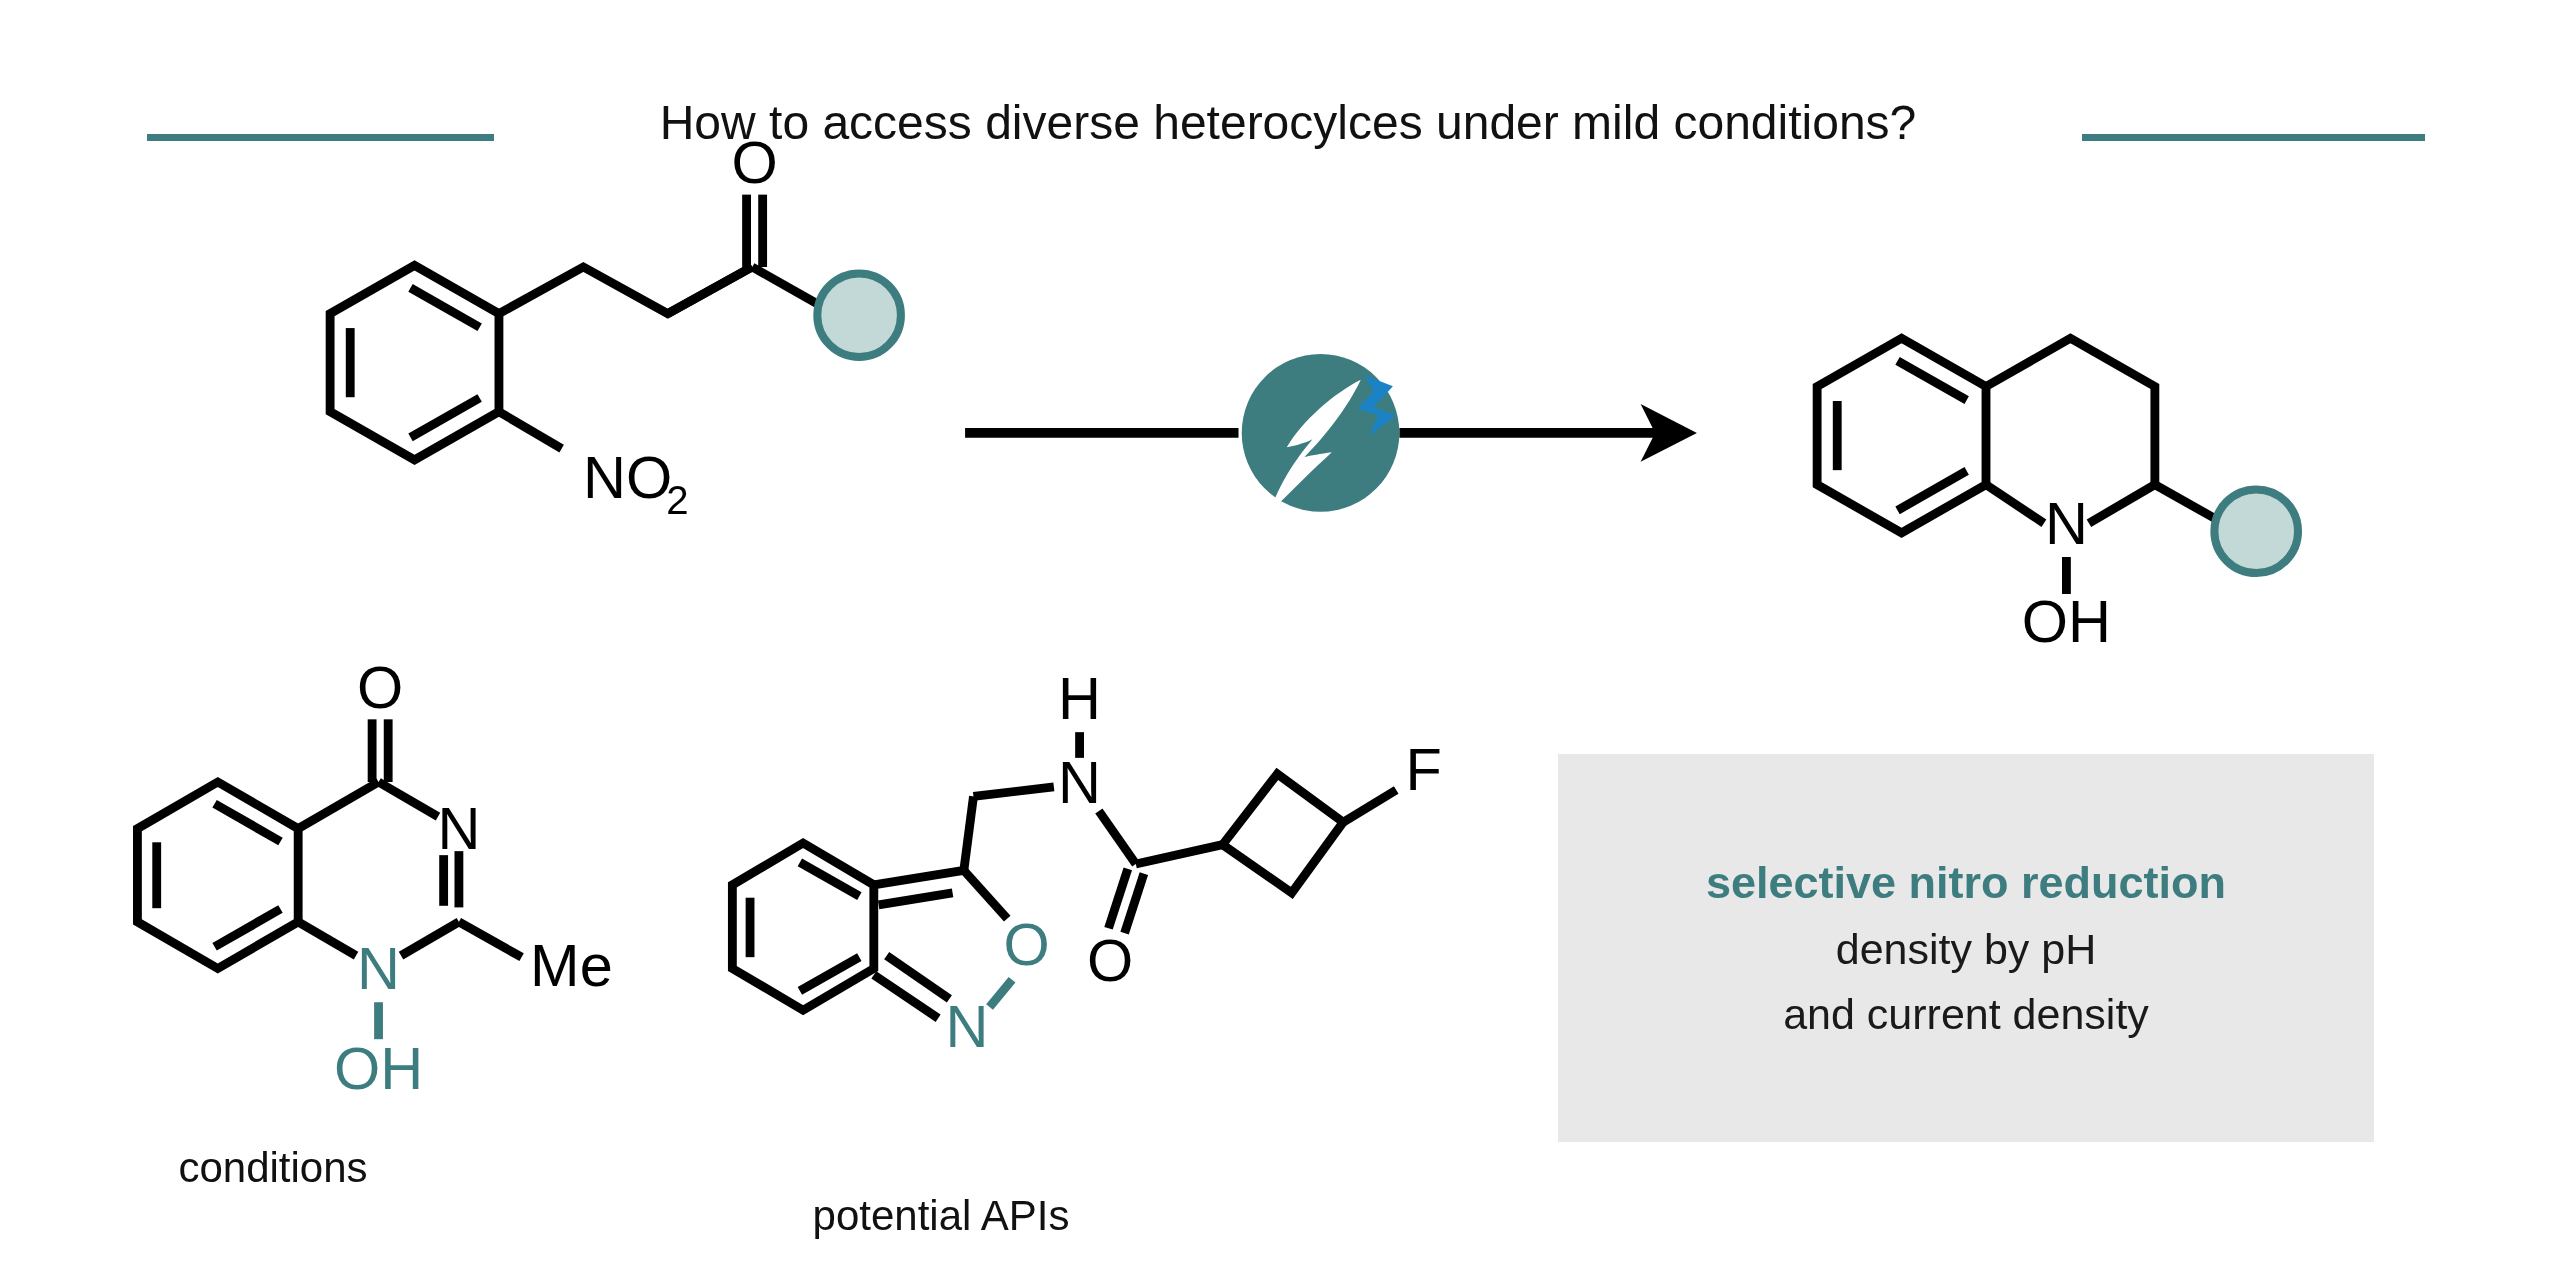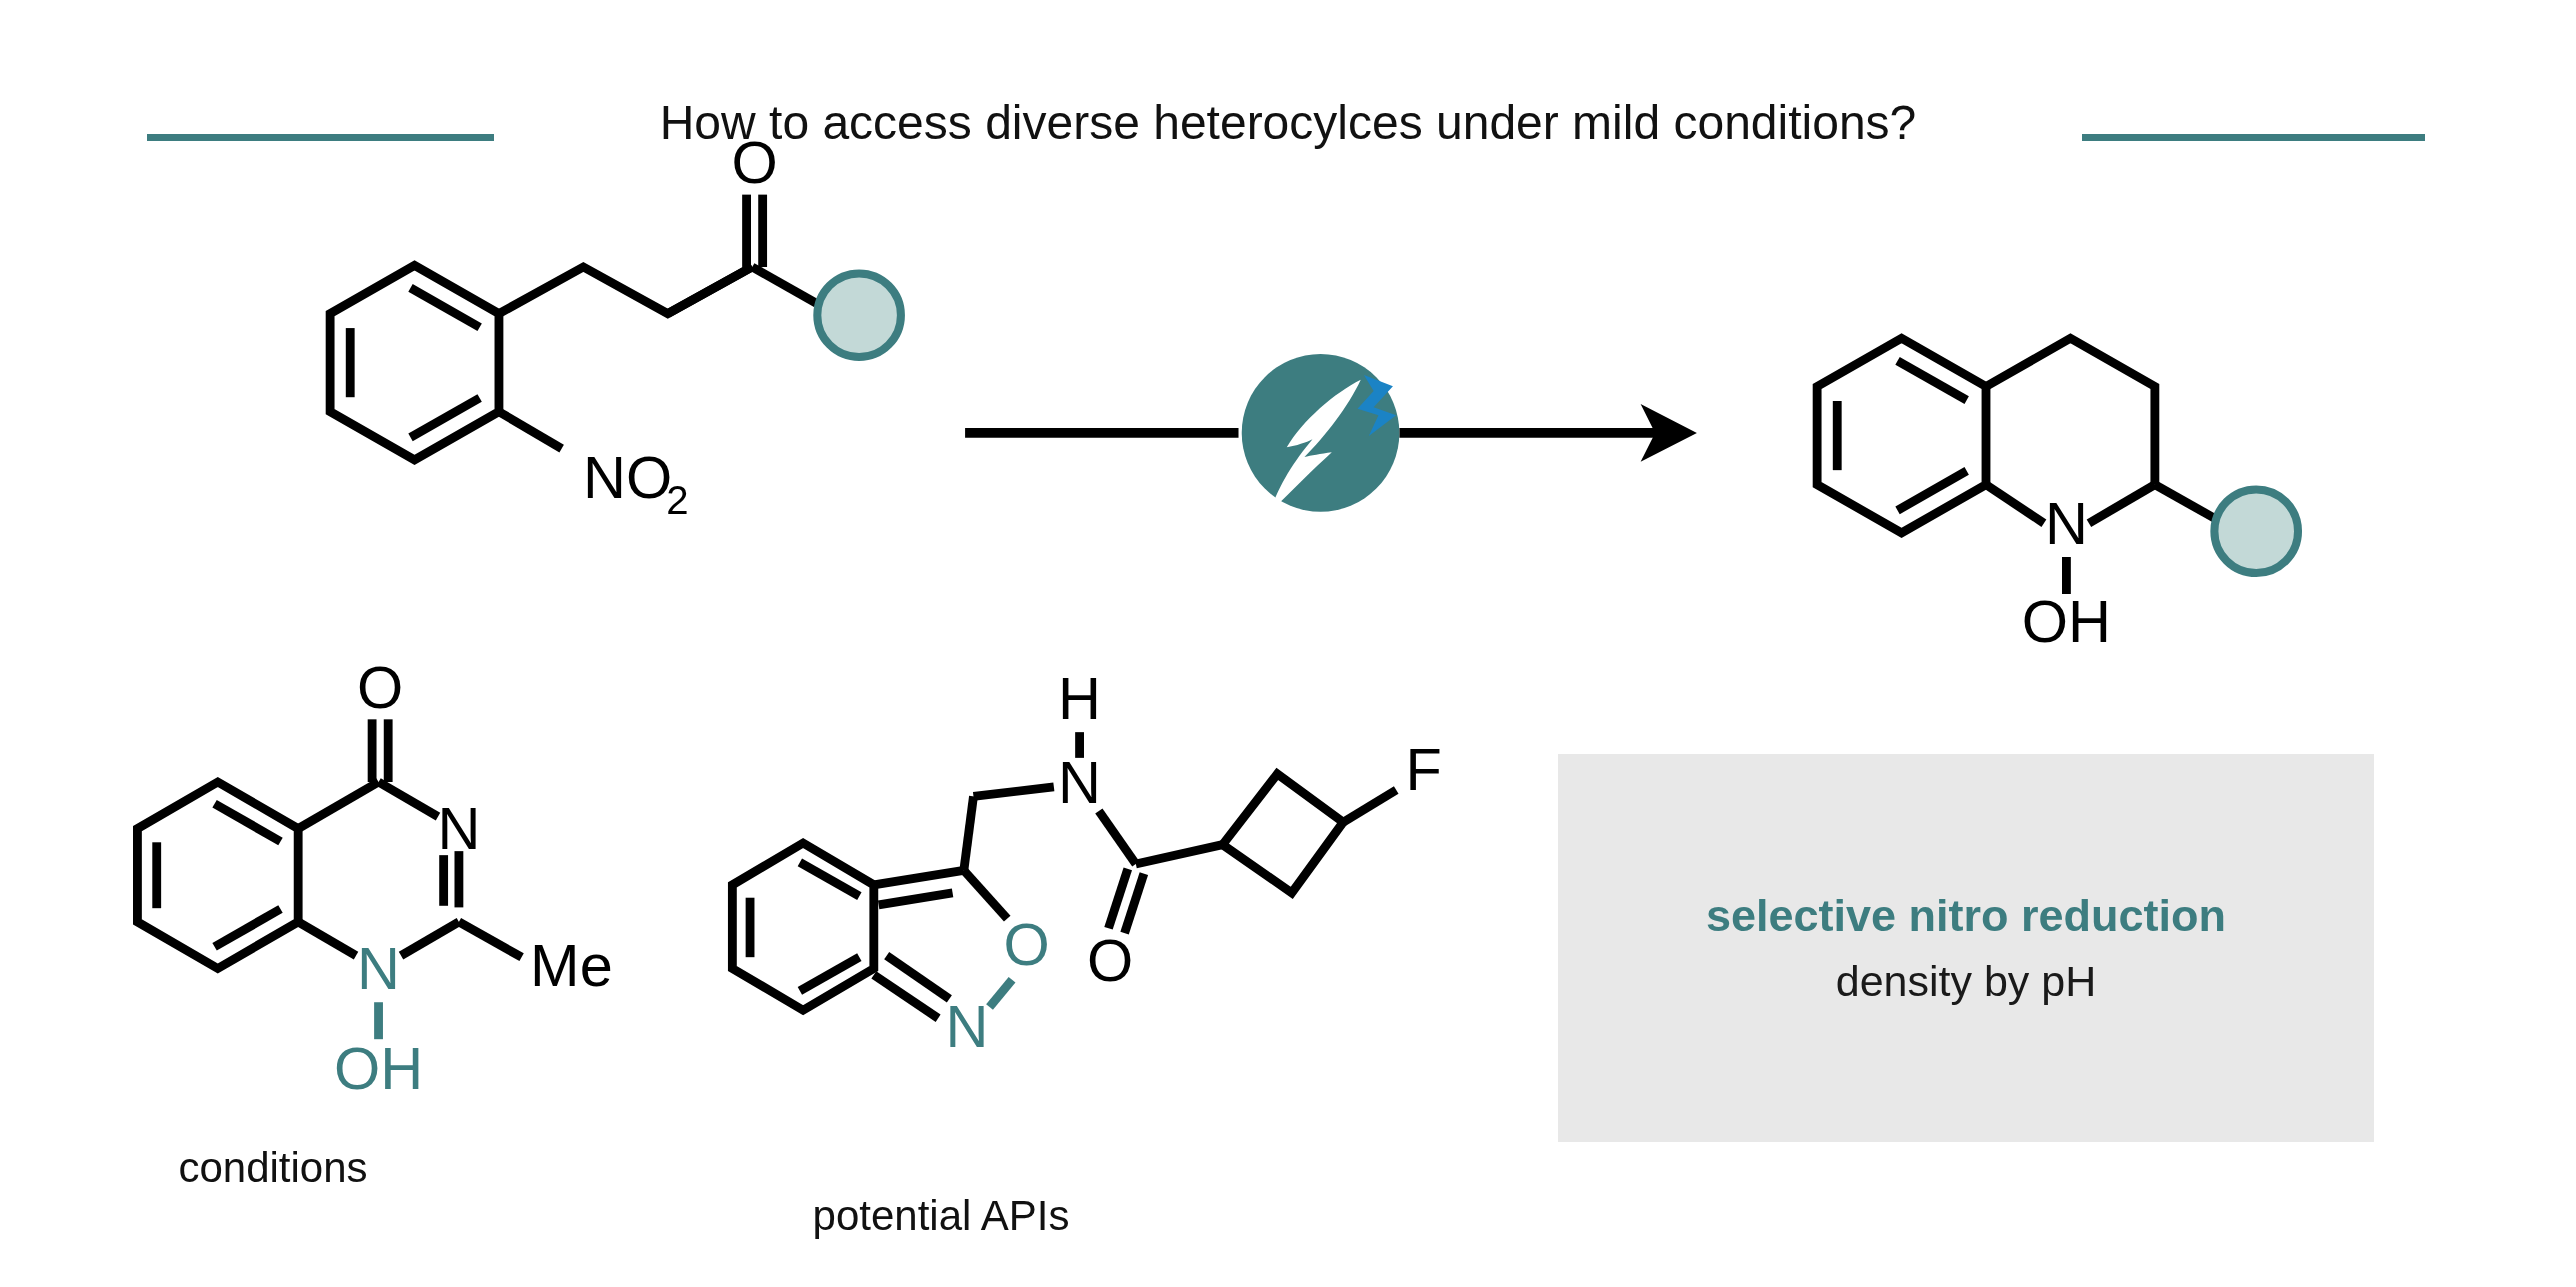--- a/index.html
+++ b/index.html
@@ -240,19 +240,20 @@
       <polygon points="640,180 708,92 790,152 726,240" class="bond"></polygon>
 
       <line x1="790" y1="152" x2="856" y2="112" class="bond"></line>
       <text x="890" y="92" class="atom">F</text>
     </svg>
   </div>
 
   <div id="callout-box">
     <div id="callout-line-1" class="callout-line">selective nitro reduction</div>
     <div id="callout-line-2" class="callout-line">density by pH</div>
+    <div id="callout-line-3" class="callout-line">and current density</div>
   </div>
 
   <div id="caption-metabolites" class="caption">conditions</div>
   <div id="caption-apis" class="caption">potential APIs</div>
 
 </div>
 
 
 </body></html>

